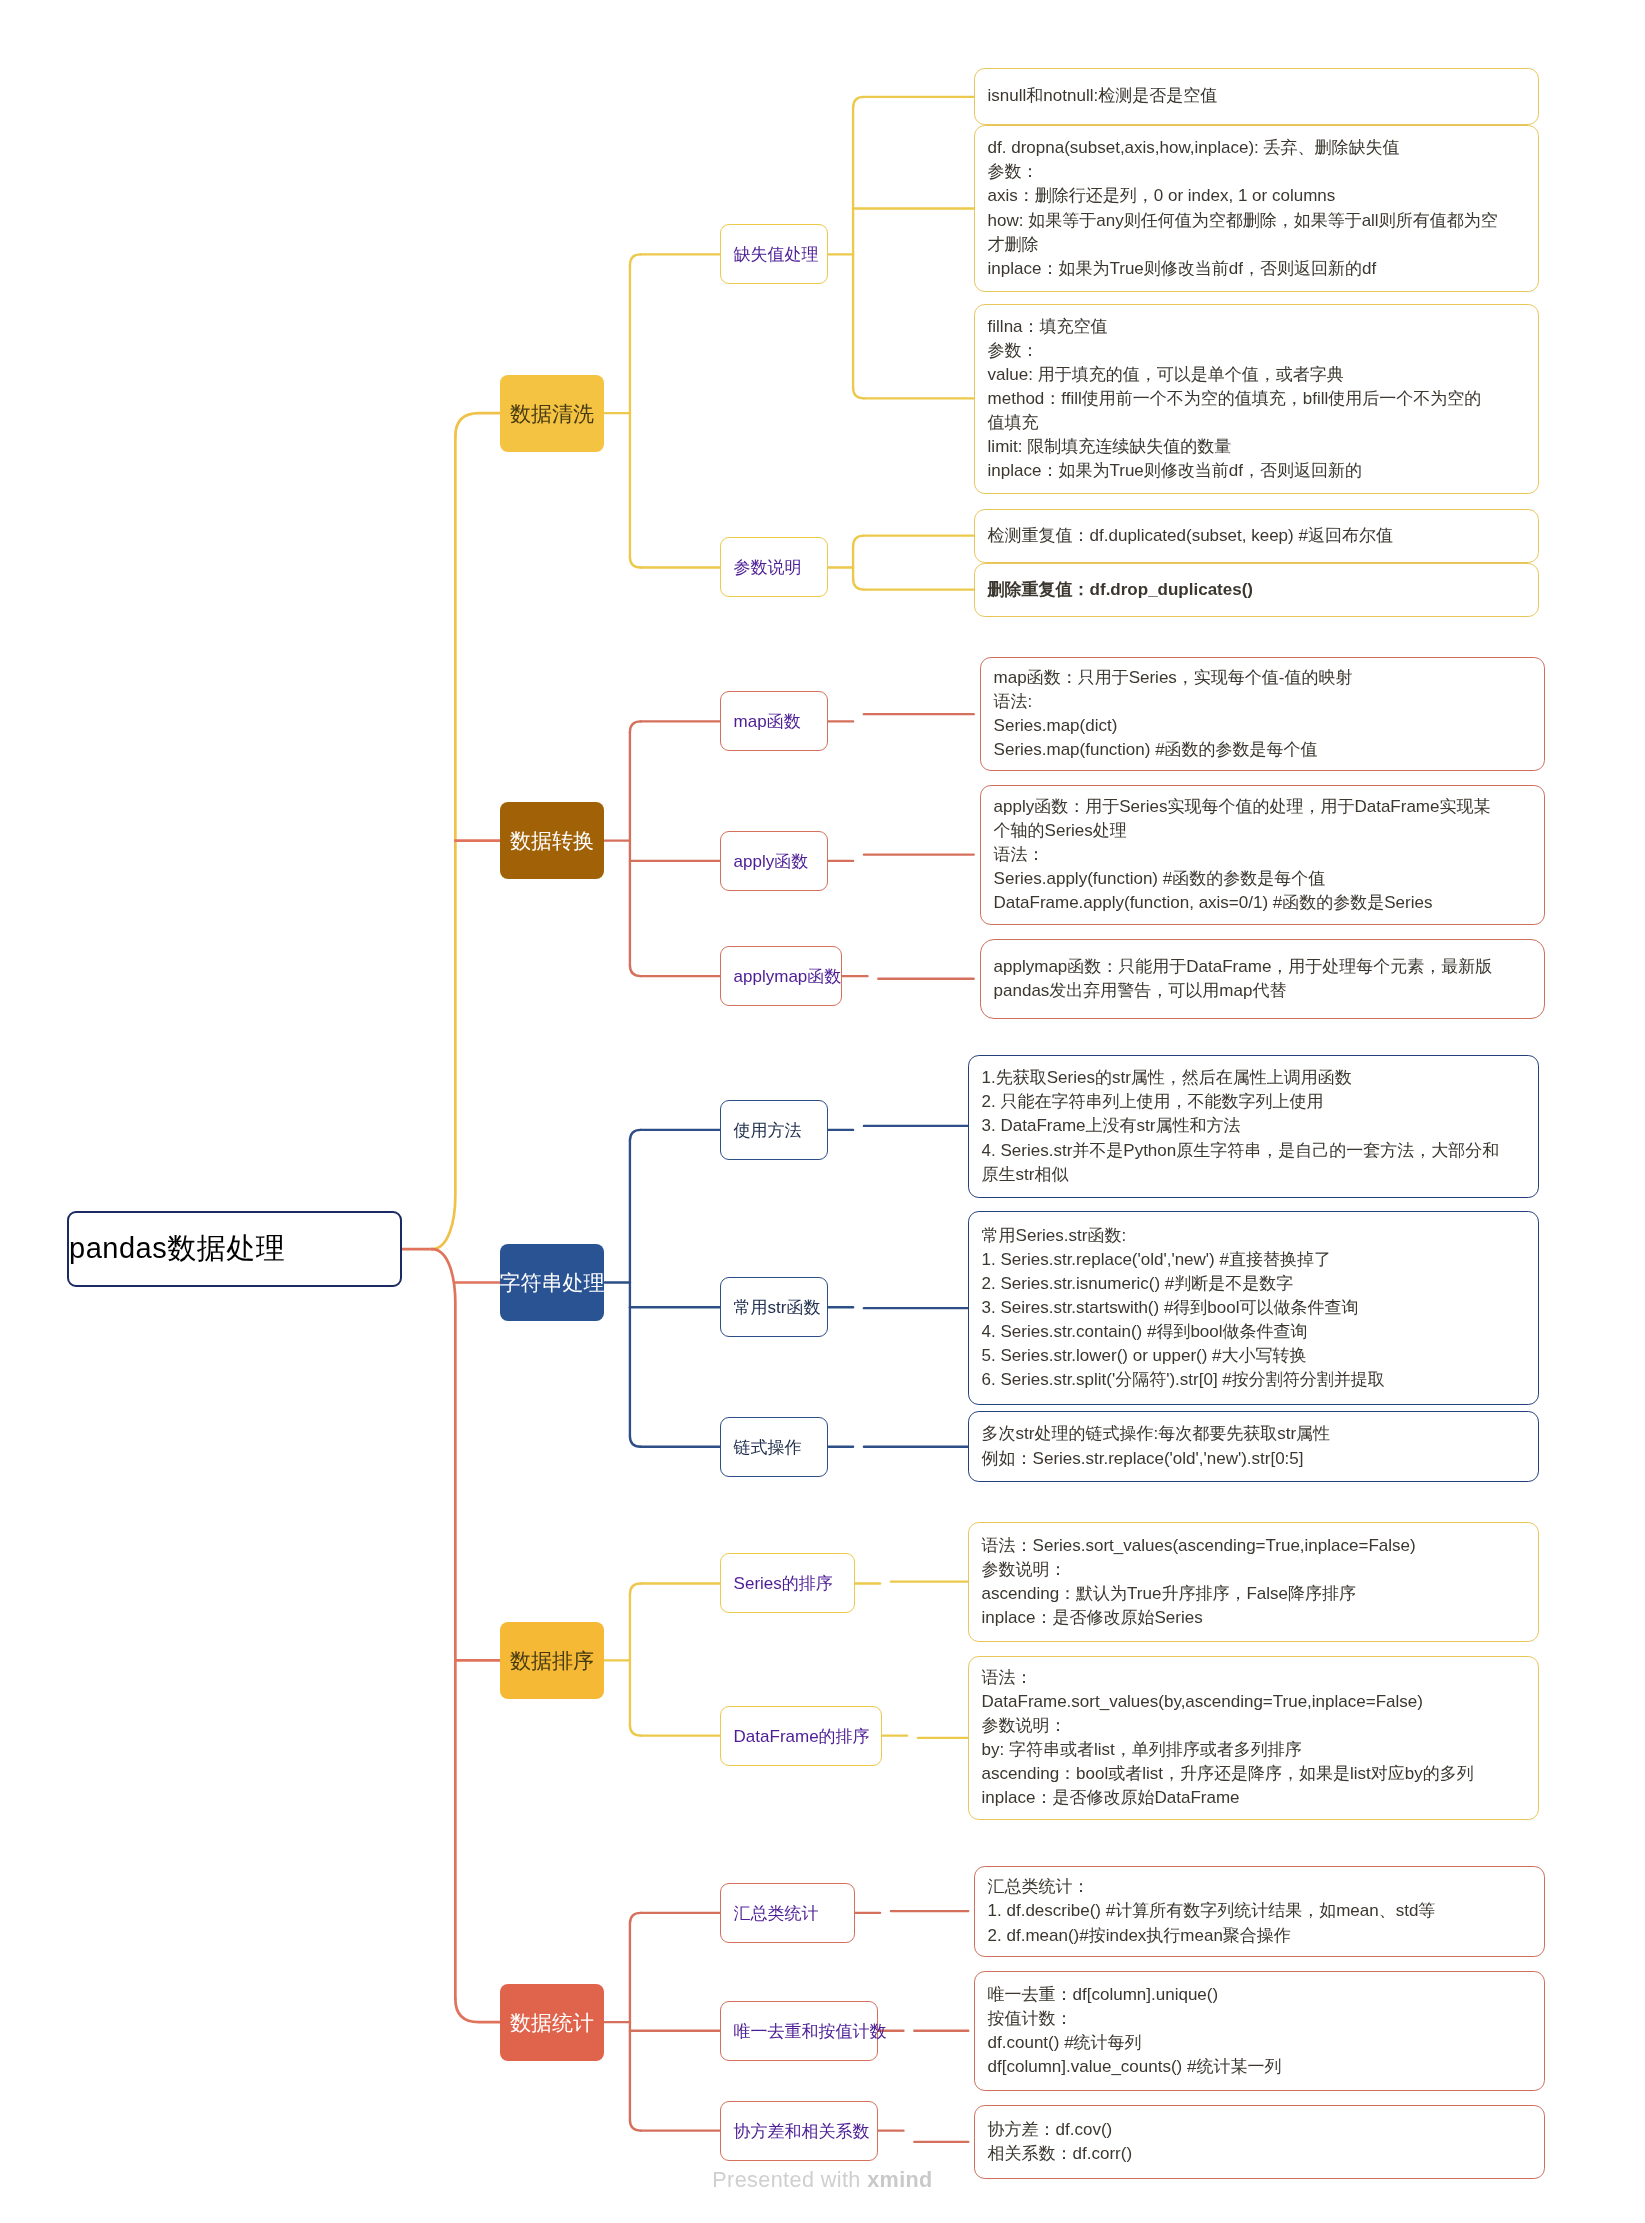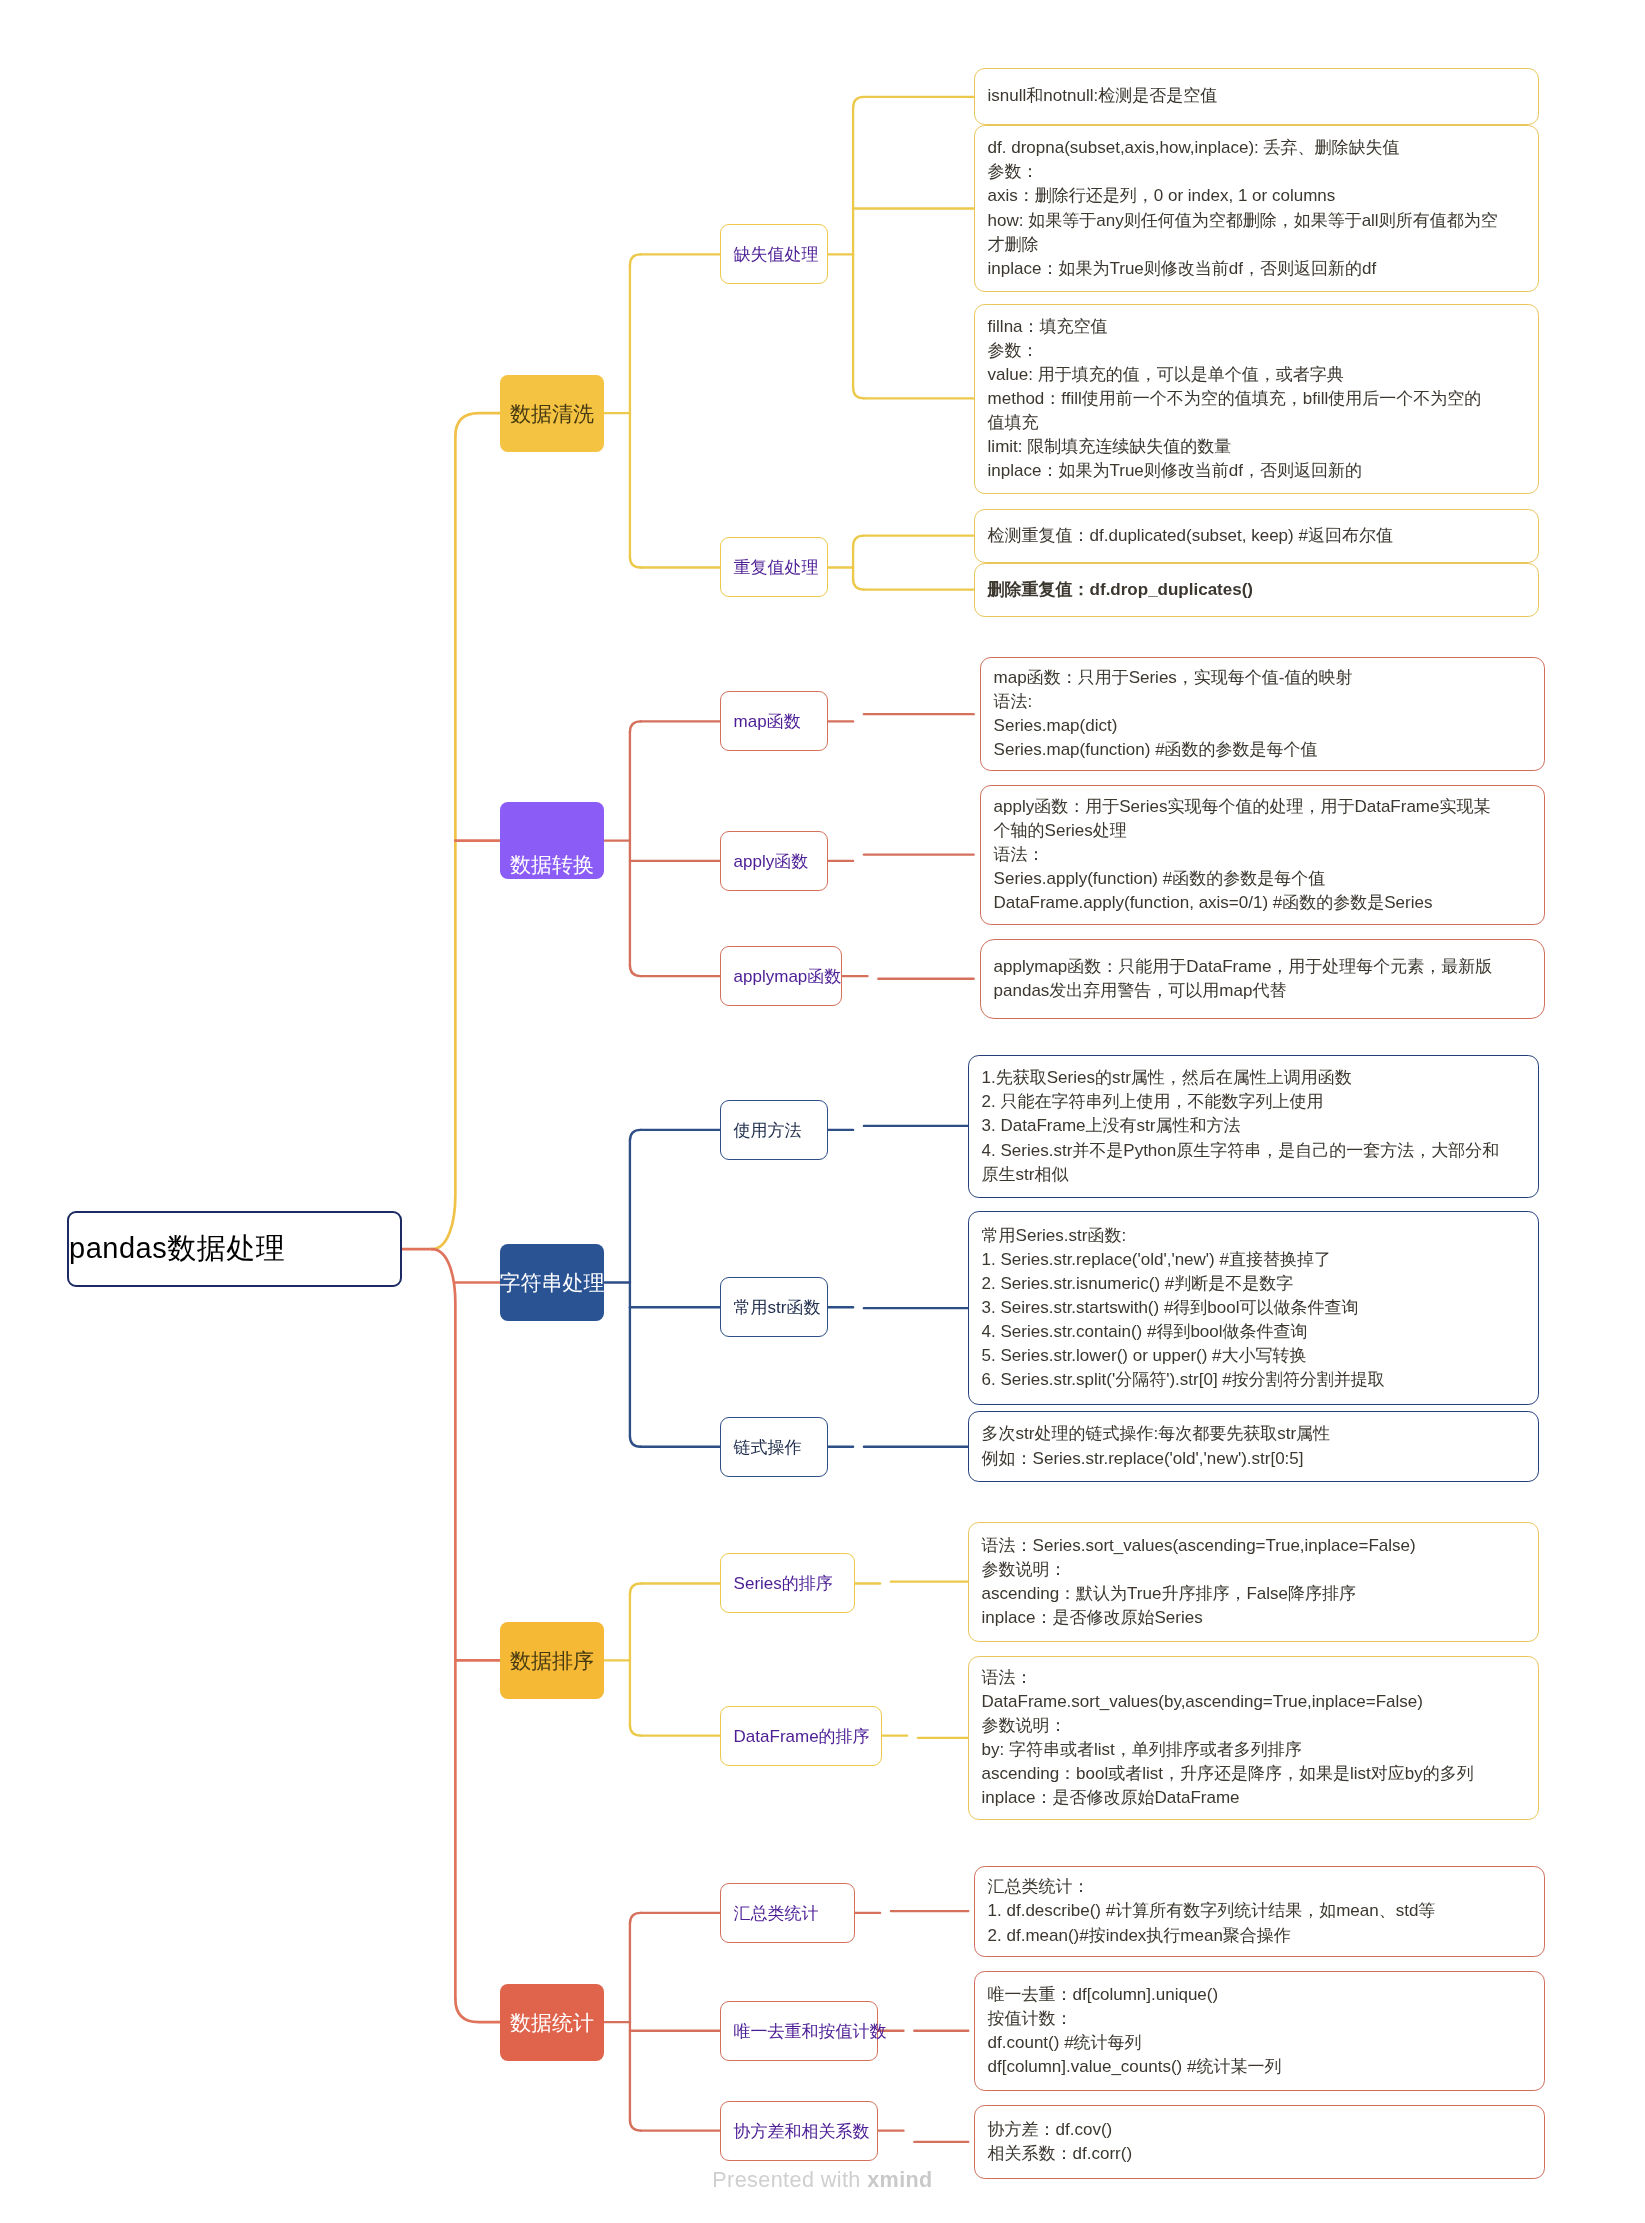--- a/index.html
+++ b/index.html
@@ -58,21 +58,21 @@
     display: flex;
     align-items: center;
     justify-content: center;
     font-size: 21px;
     color: #ffffff;
     height: 49px;
     width: 104px;
     white-space: nowrap;
   }
   .branch.b-clean   { background: #f5c342; color: #463a12; }
-  .branch.b-trans   { background: #8b5cf6; align-items: flex-end; }
+  .branch.b-trans   { background: #a16207; }
   .branch.b-str     { background: #2a5394; }
   .branch.b-sort    { background: #f6b935; color: #463a12; }
   .branch.b-stat    { background: #e0634c; }
 
   
   .sub {
     position: absolute;
     box-sizing: border-box;
     border-radius: 9px;
     background: #ffffff;
@@ -208,21 +208,21 @@
   </div>
 
   <div class="branch b-clean" style="left: 500px; top: 375px; height: 77px;">
     <span>数据清洗</span>
   </div>
 
   <div class="sub y" style="left: 720px; top: 224px; width: 108px; height: 60px;">
     <span>缺失值处理</span>
   </div>
   <div class="sub y" style="left: 720px; top: 537px; width: 108px; height: 60px;">
-    <span>重复值处理</span>
+    <span>参数说明</span>
   </div>
 
   <div class="leaf y" style="left: 974px; top: 68px; width: 565px; height: 57px; display: flex; align-items: center;">
     <span>isnull和notnull:检测是否是空值</span>
   </div>
   <div class="leaf y" style="left: 974px; top: 125px; width: 565px; height: 167px; display: flex; align-items: center;">
     <span>df. dropna(subset,axis,how,inplace): 丢弃、删除缺失值
 参数：
 axis：删除行还是列，0 or index, 1 or columns
 how: 如果等于any则任何值为空都删除，如果等于all则所有值都为空

